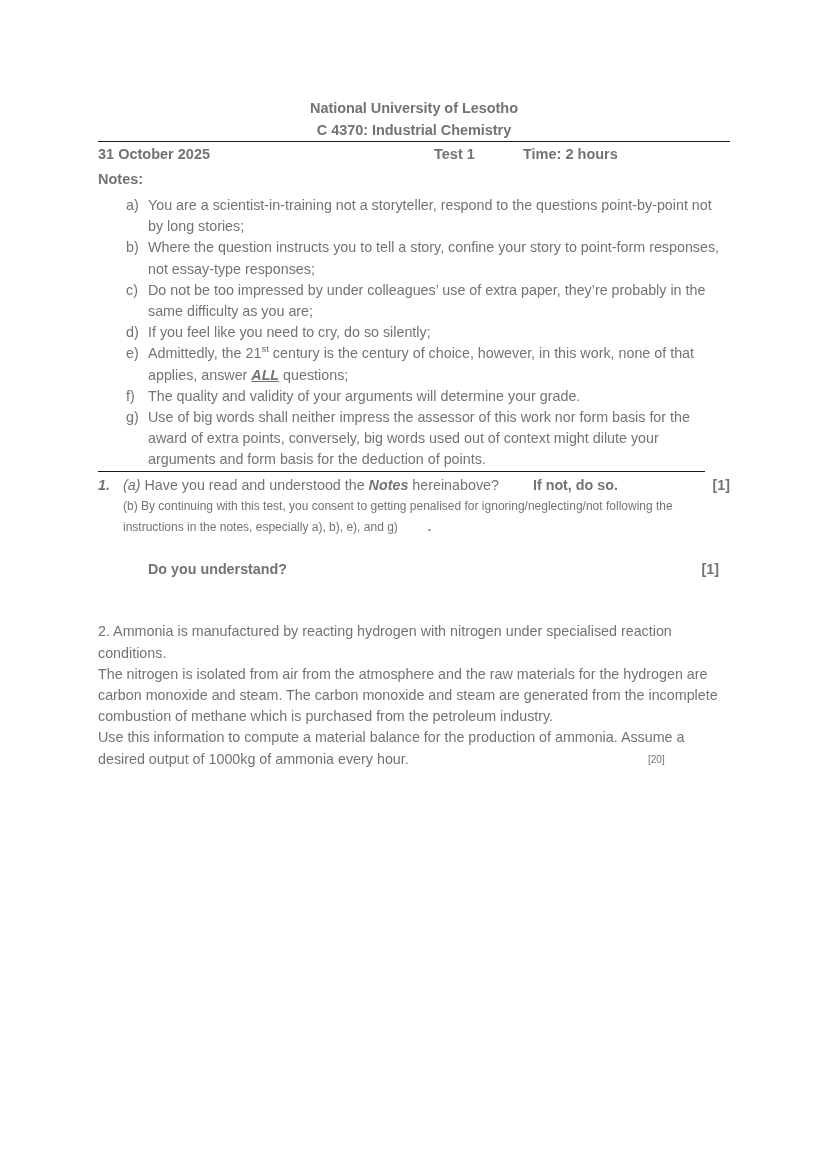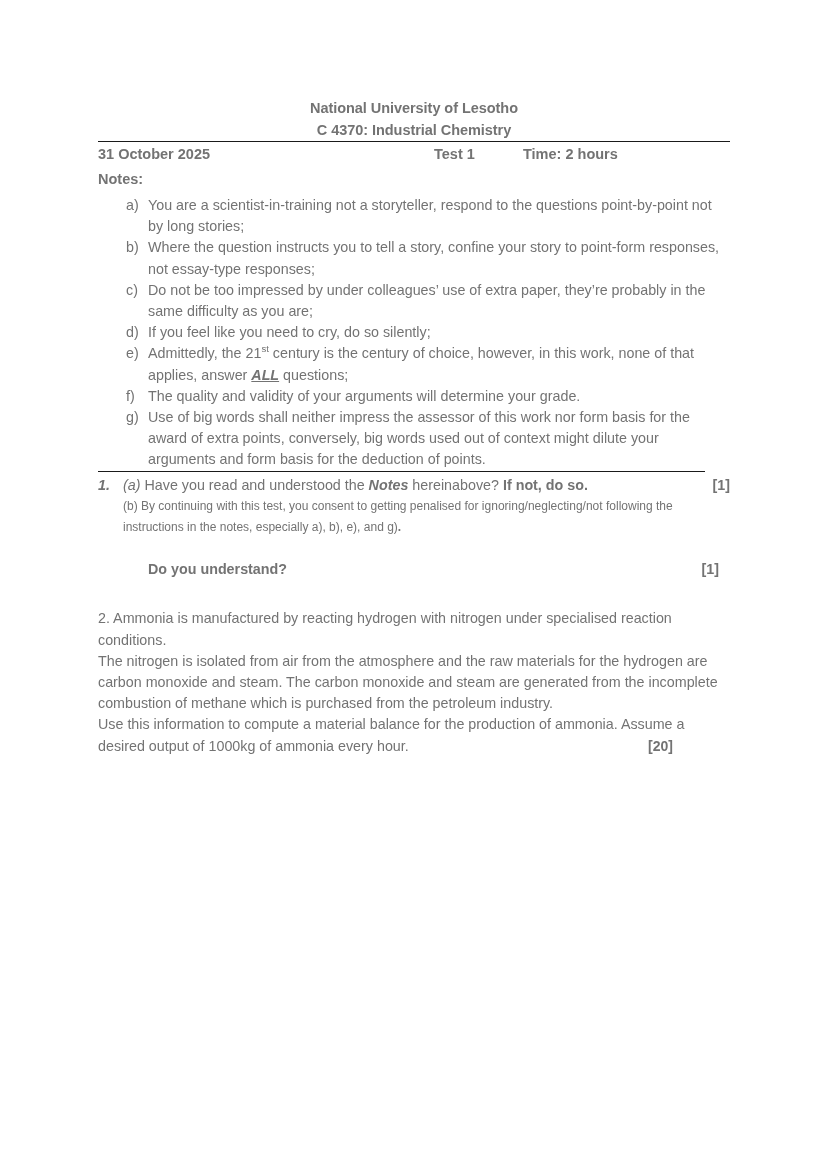--- a/index.html
+++ b/index.html
@@ -113,21 +113,21 @@
   .q1-num {
     position: absolute;
     left: 0px;
     top: 0;
     font-weight: bold;
     font-style: italic;
     font-size: 14.3px;
   }
   .q1-sub-a { font-style: italic; }
   .b-notes  { font-weight: bold; font-style: italic; }
-  .b-strong { font-weight: bold; }
+  .b-strong { font-weight: bold; margin-left: 30px; }
 
   .marks {
     position: absolute;
     font-weight: bold;
     font-size: 14.3px;
   }
   .marks-a  { right: 0px; top: 0; }
 
   .q1-line-b {
     font-size: 12px;
@@ -140,30 +140,30 @@
     font-size: 14.3px;
     line-height: 21.2px;
     padding-left: 50px;
     font-weight: bold;
     margin-top: 21px;
   }
   .marks-u { right: 11px; top: 0; }
 
   
   .q2-block {
-    margin-top: 28px;
+    margin-top: 41px;
     font-size: 14.3px;
     line-height: 21.2px;
     position: relative;
   }
   .q2-block p { margin: 0; }
   .marks-q2 {
     position: absolute;
-    font-weight: bold;
-    font-size: 14px;
+    font-weight: normal;
+    font-size: 10px;
     left: 550px;
     bottom: 0px;
   }
 </style>
 </head>
 <body>
 
 <div class="page">
   <div class="content">
 

